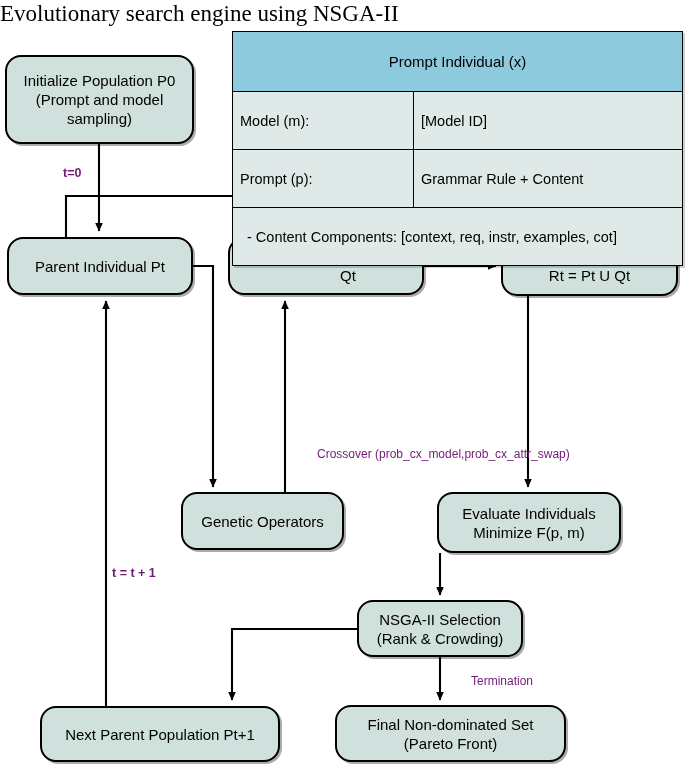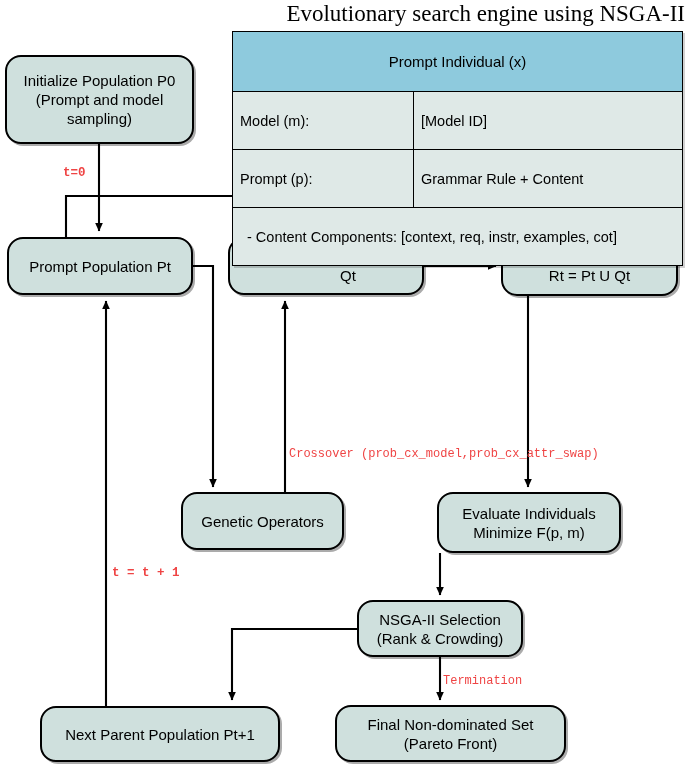--- a/index.html
+++ b/index.html
@@ -17,21 +17,21 @@
   #diagram-root {
     position: relative;
     width: 685px;
     height: 765px;
   }
   .title {
     position: absolute;
     left: 0;
     top: 0;
     width: 685px;
-    text-align: right;
+    text-align: left;
     font-family: "Liberation Serif", serif;
     font-size: 23px;
     color: #000;
     line-height: 28px;
     white-space: nowrap;
   }
   svg.edges {
     position: absolute;
     left: 0;
     top: 0;
@@ -52,27 +52,27 @@
     font-family: "Liberation Sans", sans-serif;
     font-size: 15px;
     line-height: 19px;
     color: #000;
     box-shadow: 2px 2px 0 rgba(0,0,0,0.33);
   }
   .node .node-text { padding: 0 6px; white-space: pre-line; }
 
   .edge-label {
     position: absolute;
-    font-family: Liberation Mono, monospace;
+    font-family: Liberation Sans, sans-serif;
     font-size: 12.5px;
     font-weight: bold;
-    color: #ef4444;
+    color: #701a75;
     white-space: nowrap;
   }
-  .edge-label.plain { font-weight: normal; font-size: 12px; }
+  .edge-label.plain { font-weight: normal; font-size: 12px; margin-left: 28px; }
   .edge-label.center { text-align: center; }
 
   
   .pi-table {
     position: absolute;
     left: 232px;
     top: 31px;
     width: 451px;
     border-collapse: collapse;
     font-family: "Liberation Sans", sans-serif;
@@ -144,21 +144,21 @@
 
   <div class="edge-label plain" style="left:443px; top:674px;">Termination</div>
 
   <div class="node" style="left:5px; top:55px; width:189px; height:89px;">
     <span class="node-text">Initialize Population P0
 (Prompt and model
 sampling)</span>
   </div>
 
   <div class="node" style="left:7px; top:237px; width:186px; height:58px;">
-    <span class="node-text">Prompt Population Pt</span>
+    <span class="node-text">Parent Individual Pt</span>
   </div>
 
   <div class="node" style="left:228px; top:237px; width:196px; height:58px;padding-left:44px;">
     <span class="node-text">Offspring Population Qt</span>
   </div>
 
   <div class="node" style="left:501px; top:236px; width:177px; height:60px;">
     <span class="node-text">Combine Populations
 Rt = Pt U Qt</span>
   </div>

